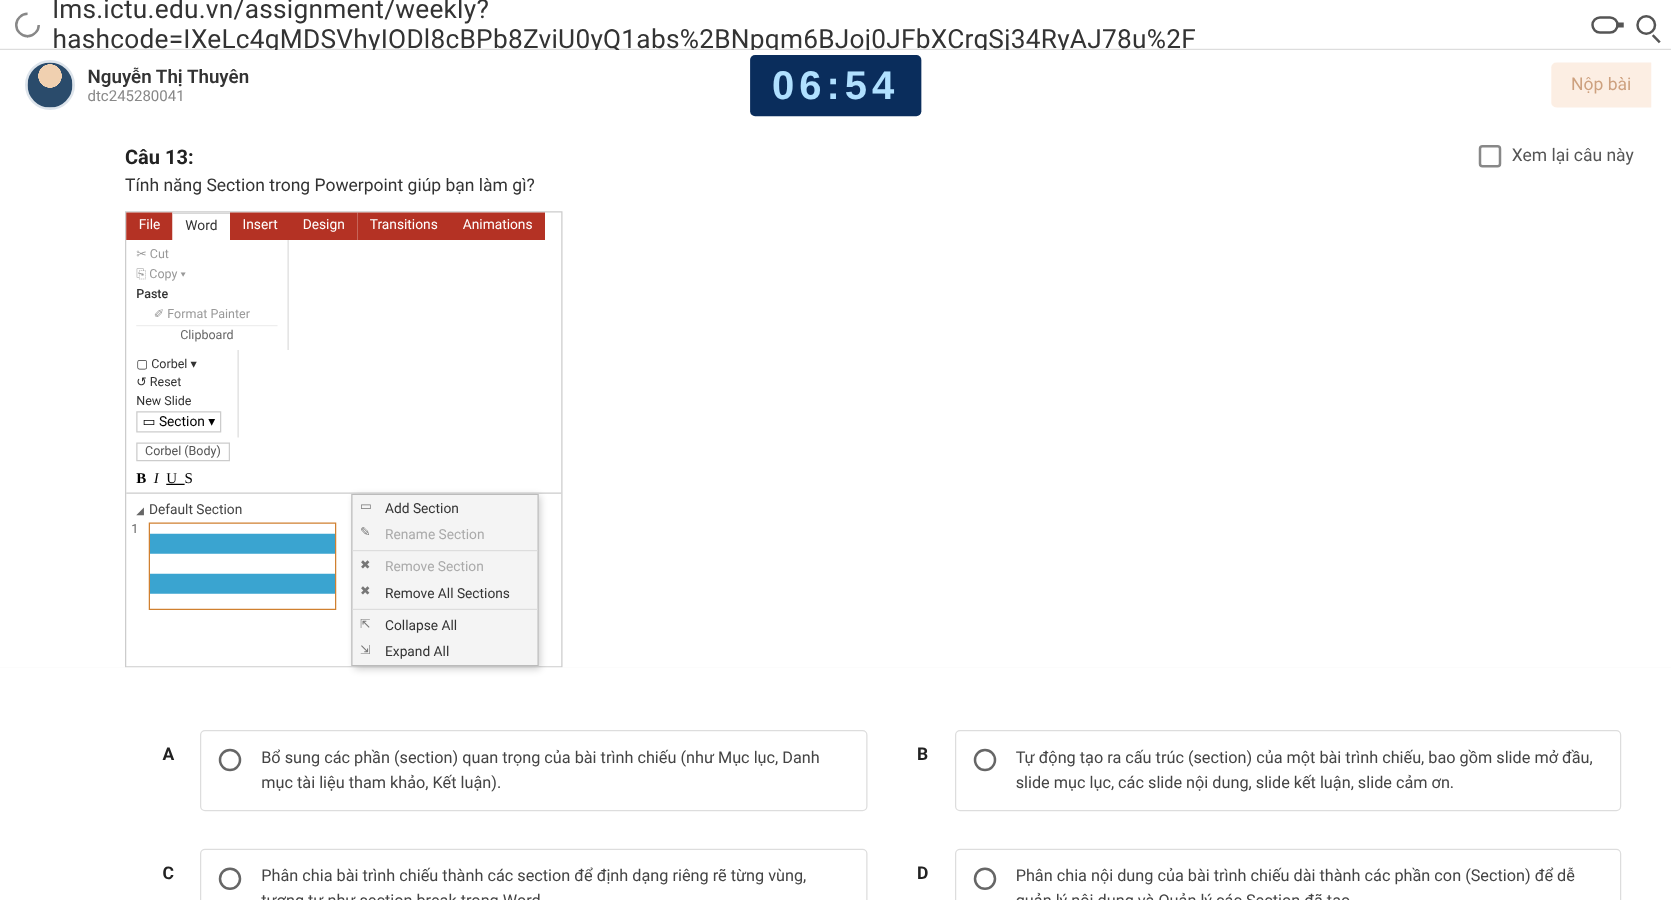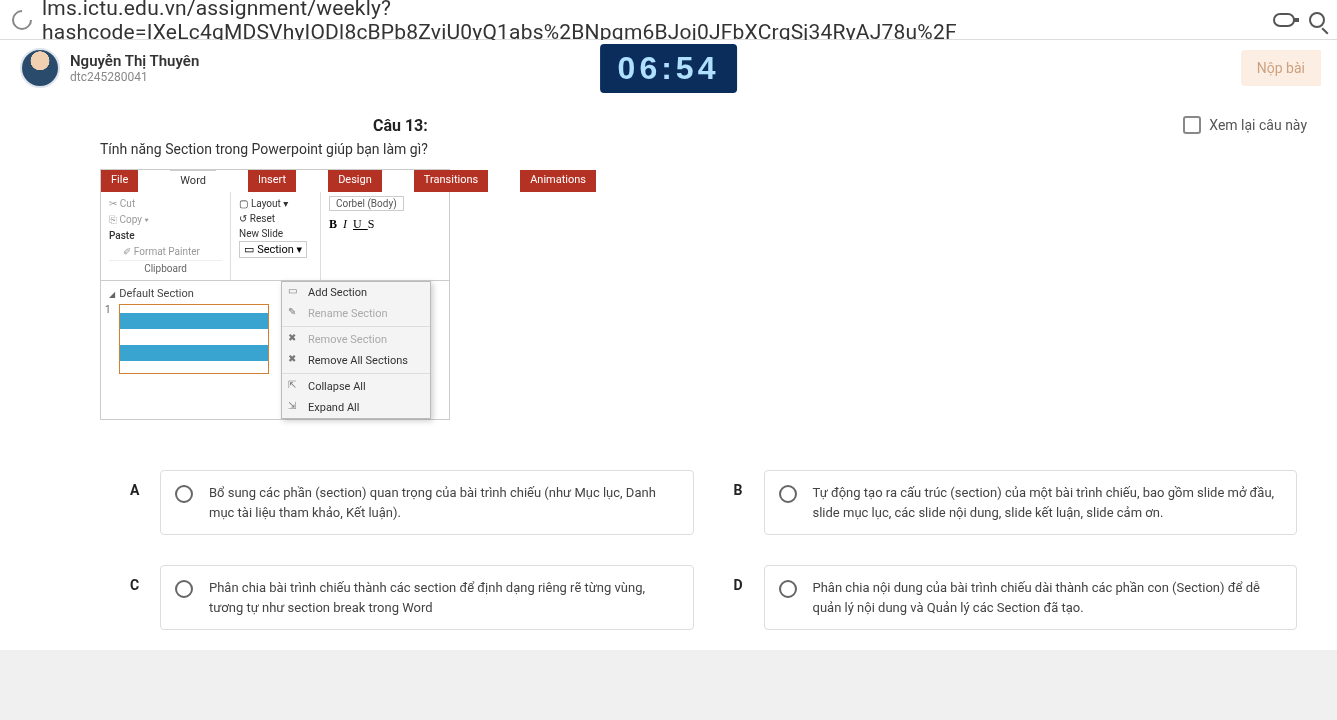--- a/index.html
+++ b/index.html
@@ -66,39 +66,39 @@
       background: #fce8d8; color: #b97a4a;
       padding: 10px 16px; font-size: 14px;
       border-radius: 4px 0 0 4px;
       opacity: 0.7;
     }
 
     .question-area {
       padding: 20px 30px 0 100px;
       background: #fff;
     }
-    .question-header { display: flex; justify-content: space-between; align-items: flex-start; text-align: right; }
+    .question-header { display: flex; justify-content: space-between; align-items: flex-start; }
     .question-number { font-weight: 700; font-size: 16px; color: #222; }
     .question-text { font-size: 14px; color: #333; margin-top: 6px; }
     .review-box { display: flex; align-items: center; gap: 8px; font-size: 14px; color: #555; }
     .checkbox { width: 18px; height: 18px; border: 2px solid #888; border-radius: 3px; }
 
     .ppt-image {
       margin-top: 12px;
       width: 350px;
       border: 1px solid #ccc;
       background: #fff;
       font-size: 11px;
     }
-    .ribbon-tabs { display: flex; height: 22px; gap: 32px; }
+    .ribbon-tabs { display: flex; height: 22px; }
     .ribbon-tab { padding: 3px 10px; color: #fff; font-size: 11px; }
     .ribbon-tab.file { background: #b43224; }
     .ribbon-tab.active { background: #fff; color: #333; border-top: 1px solid #ccc; }
     .ribbon-tab.other { background: #b43224; }
-    .ribbon-body { display: flex; border-bottom: 1px solid #ccc; }
+    .ribbon-body { display: flex; border-bottom: 1px solid #ccc; flex-direction: column; }
     .ribbon-group { padding: 4px 8px; border-right: 1px solid #ddd; }
     .ribbon-group-label { text-align:center; font-size:10px; color:#666; border-top:1px solid #eee; padding:2px; }
     .clipboard-items { color: #999; font-size: 10px; line-height: 16px;}
     .paste-btn { color:#333; font-weight:500; }
     .slides-group .btn { color:#333; font-size:10px; line-height:15px; display:block; }
     .section-btn { border:1px solid #ccc; padding:1px 4px; display:inline-block; }
     .font-box { border:1px solid #ccc; padding:1px 6px; font-size:10px; color:#555; display:inline-block;}
     .font-btns { margin-top:6px; font-family: "Times New Roman", serif; font-size:12px; letter-spacing:6px; }
     .font-btns .i { font-style:italic;} .font-btns .u{text-decoration:underline;}
 
@@ -196,21 +196,21 @@
       <div class="ribbon-group" style="width:130px">
         <div class="clipboard-items">
           <div>✂ <span>Cut</span></div>
           <div>⎘ <span>Copy</span> ▾</div>
           <div class="paste-btn">Paste</div>
           <div style="margin-left:14px">✐ <span>Format Painter</span></div>
         </div>
         <div class="ribbon-group-label">Clipboard</div>
       </div>
       <div class="ribbon-group slides-group" style="width:90px">
-        <span class="btn">▢ <span>Layout</span> ▾</span>
+        <span class="btn">▢ <span>Corbel</span> ▾</span>
         <span class="btn">↺ <span>Reset</span></span>
         <span class="btn">New Slide</span>
         <span class="section-btn">▭ <span>Section</span> ▾</span>
       </div>
       <div class="ribbon-group" style="border:none">
         <div class="font-box">Corbel (Body)</div>
         <div class="font-btns">
           <b>B</b><span class="i">I</span><span class="u">U</span><span>S</span>
         </div>
       </div>

